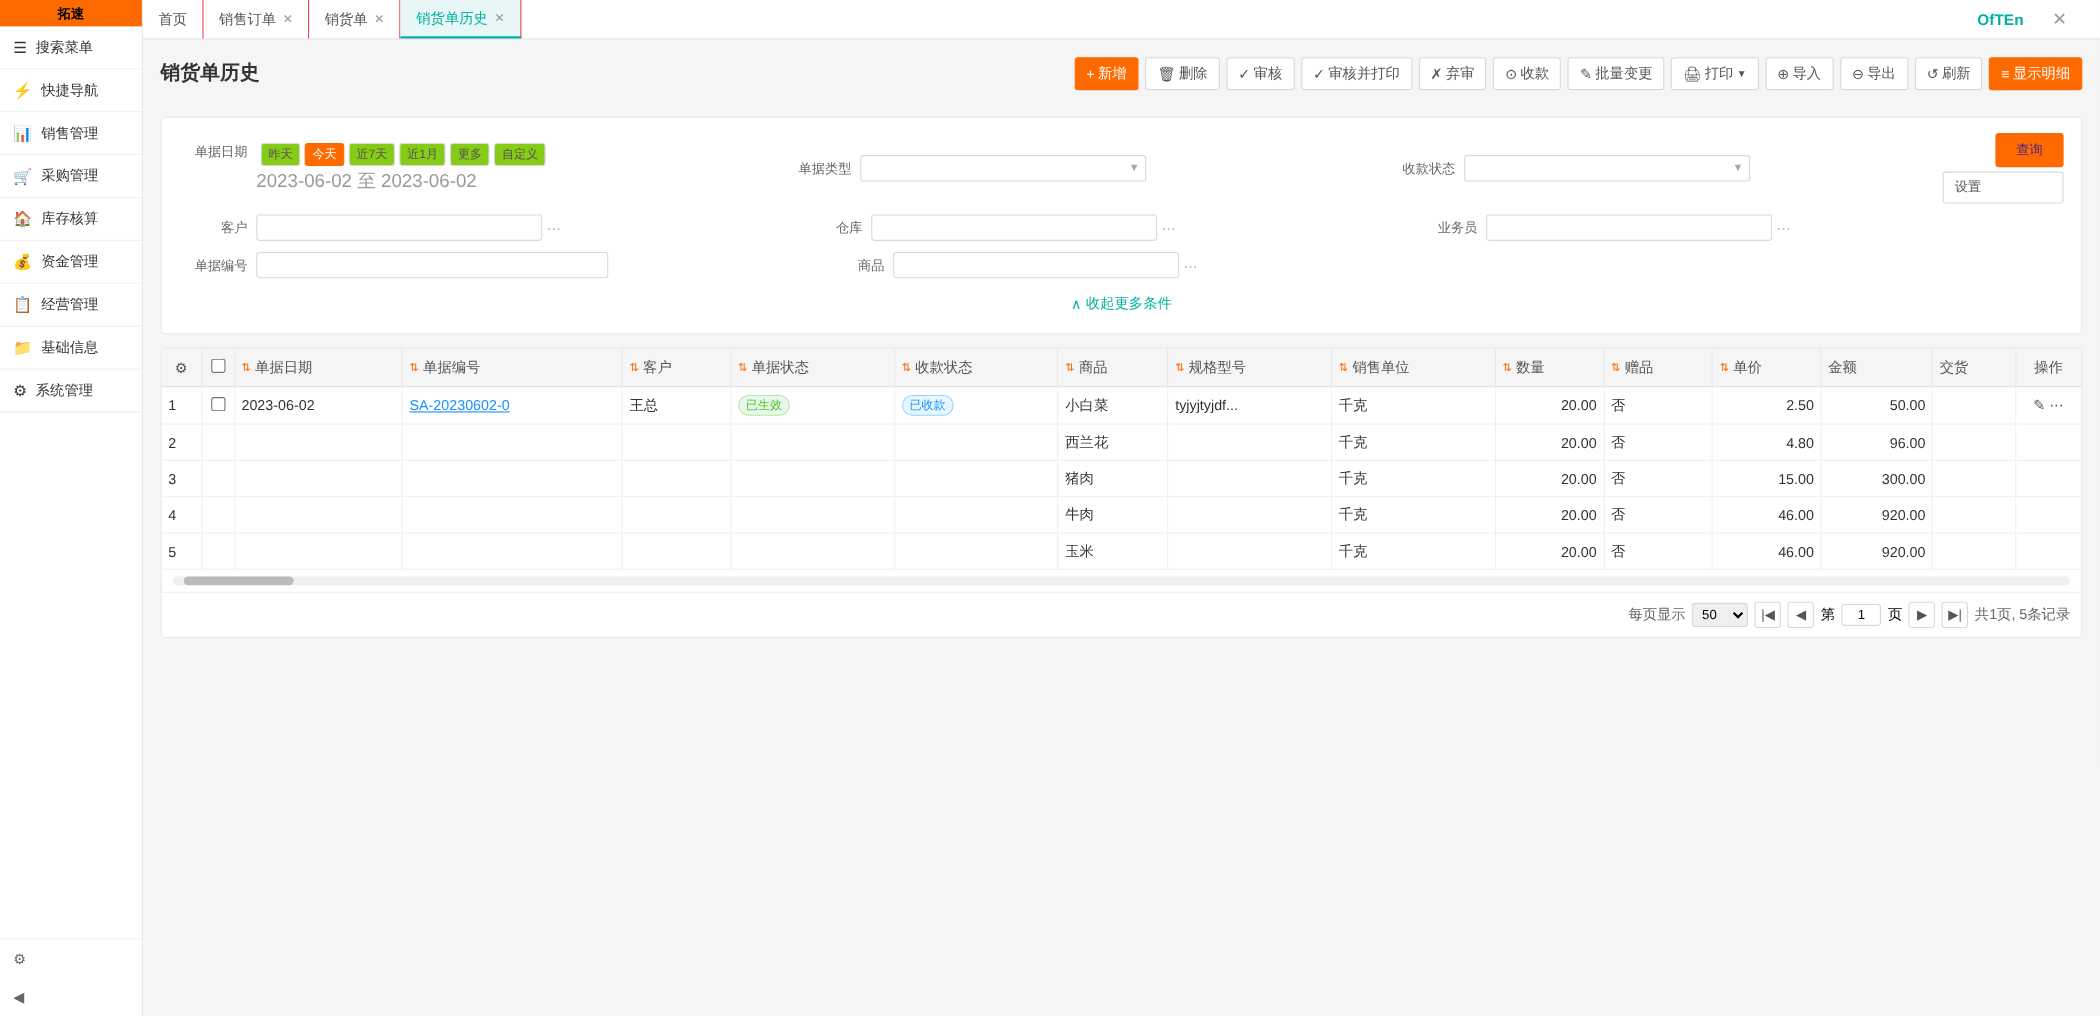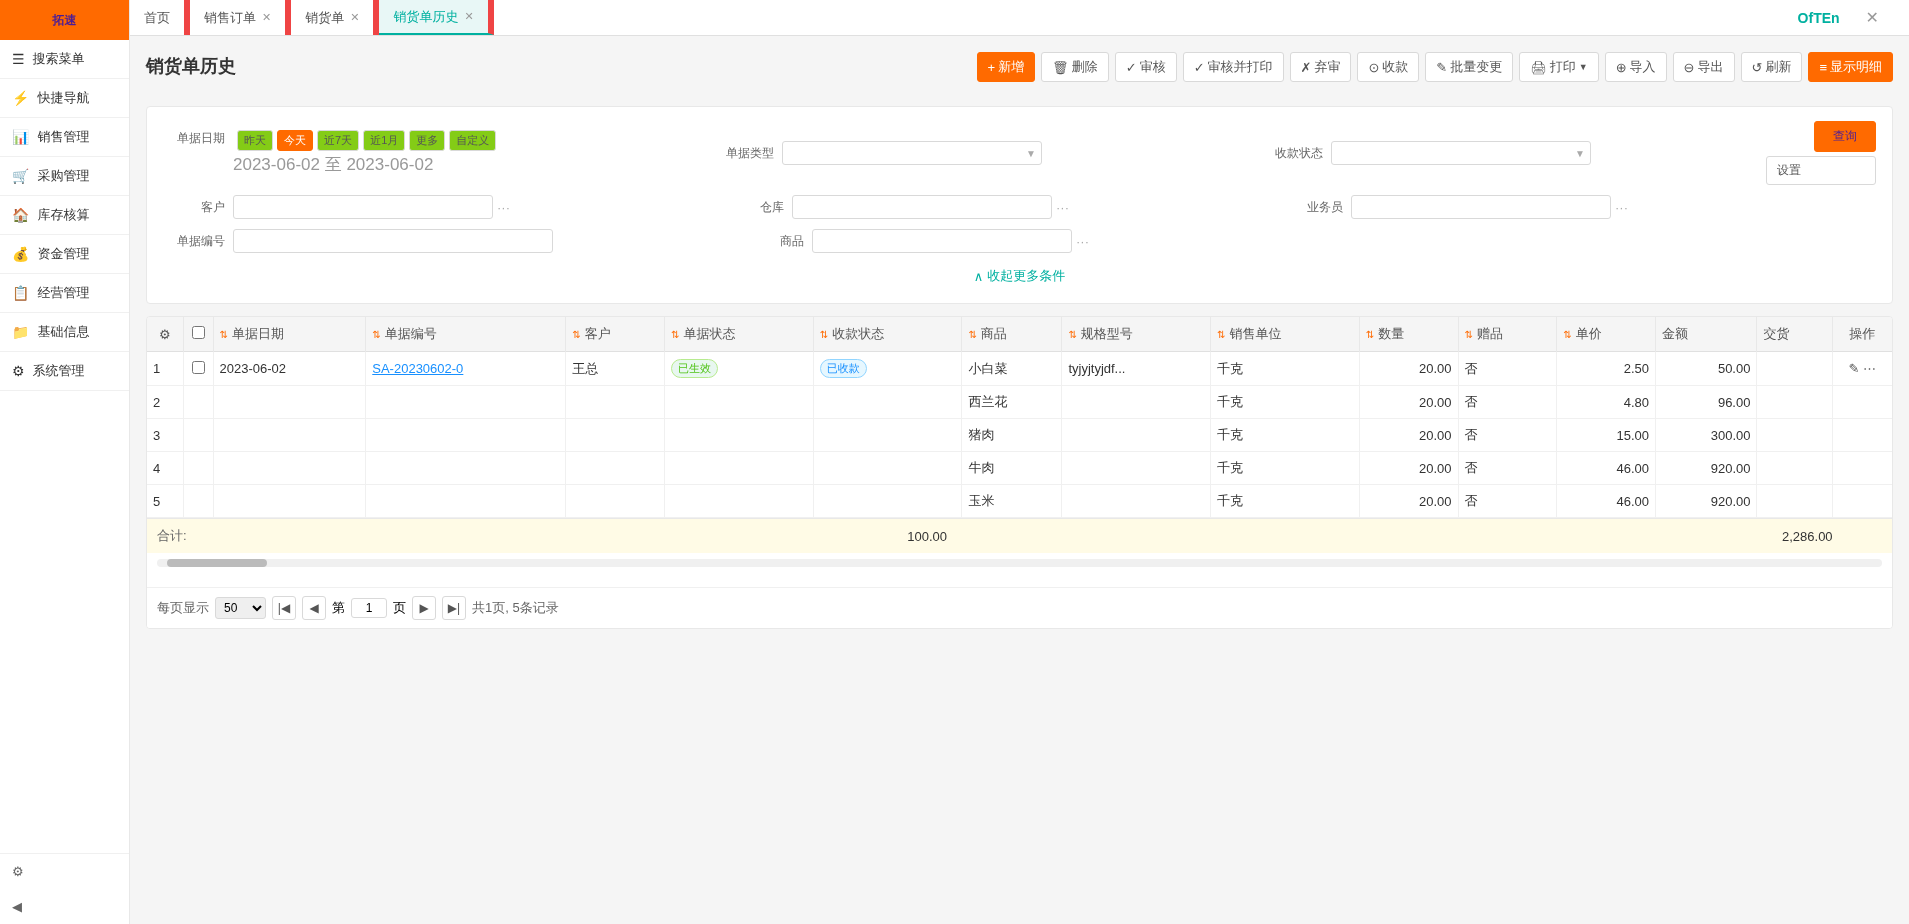--- a/index.html
+++ b/index.html
@@ -8,26 +8,26 @@
     
     .sidebar {
       width: 130px;
       background: #fff;
       border-right: 1px solid #e8e8e8;
       display: flex;
       flex-direction: column;
       flex-shrink: 0;
     }
     .sidebar-logo {
-      height: 40px;
+      height: 24px;
       background: #ff6a00;
       display: flex;
       align-items: center;
       justify-content: center;
-      color: #4c1d95;
+      color: #000000;
       font-size: 12px;
       font-weight: bold;
     }
     .sidebar-item {
       display: flex;
       align-items: center;
       padding: 10px 12px;
       cursor: pointer;
       color: #333;
       border-bottom: 1px solid #f0f0f0;
@@ -62,21 +62,21 @@
       height: 36px;
       flex-shrink: 0;
     }
     .tab {
       display: flex;
       align-items: center;
       padding: 0 14px;
       height: 100%;
       cursor: pointer;
       color: #555;
-      border-right: 6px solid #ef4444;
+      border-right: 1px solid #ef4444;
       font-size: 13px;
       white-space: nowrap;
       justify-content: center;
     }
     .tab.active {
       background: #e8f7f6;
       color: #00b0a0;
       border-bottom: 2px solid #00b0a0;
     }
     .tab-close {
@@ -260,26 +260,26 @@
       padding: 8px 10px;
       font-size: 12px;
       color: #333;
     }
     .footer-total-label { width: 90px; color: #666; }
 
     
     .pagination-bar {
       display: flex;
       align-items: center;
+      justify-content: flex-end;
       padding: 8px 10px;
       background: #fff;
       border-top: 1px solid #f0f0f0;
       gap: 6px;
       font-size: 12px;
-      margin-top: 14px;
     }
     .page-size-label { color: #666; }
     .page-size-select {
       border: 1px solid #d9d9d9;
       border-radius: 3px;
       padding: 2px 4px;
       font-size: 12px;
     }
     .page-btn {
       width: 24px;
@@ -760,31 +760,20 @@
               <td style="text-align:right;">20.00</td>
               <td>否</td>
               <td style="text-align:right;">46.00</td>
               <td style="text-align:right;">920.00</td>
               <td></td>
               <td style="text-align:center;"></td>
             </tr>
           </tbody>
       </table>
 
-      <div class="table-footer">
-        <span class="footer-total-label">合计:</span>
-        <div style="flex:1;display:flex;align-items:center;">
-
-          <div style="width:620px;"></div>
-          <span style="width:80px;text-align:right;">100.00</span>
-          <div style="width:80px;"></div>
-          <div style="flex:1;"></div>
-          <span style="width:100px;text-align:right;padding-right:60px;">2,286.00</span>
-        </div>
-      </div>
 
       <div style="padding:2px 10px;">
         <div class="h-scrollbar">
           <div class="h-scrollbar-thumb"></div>
         </div>
       </div>
 
       <div class="pagination-bar">
         <span class="page-size-label">每页显示</span>
         <select class="page-size-select">

